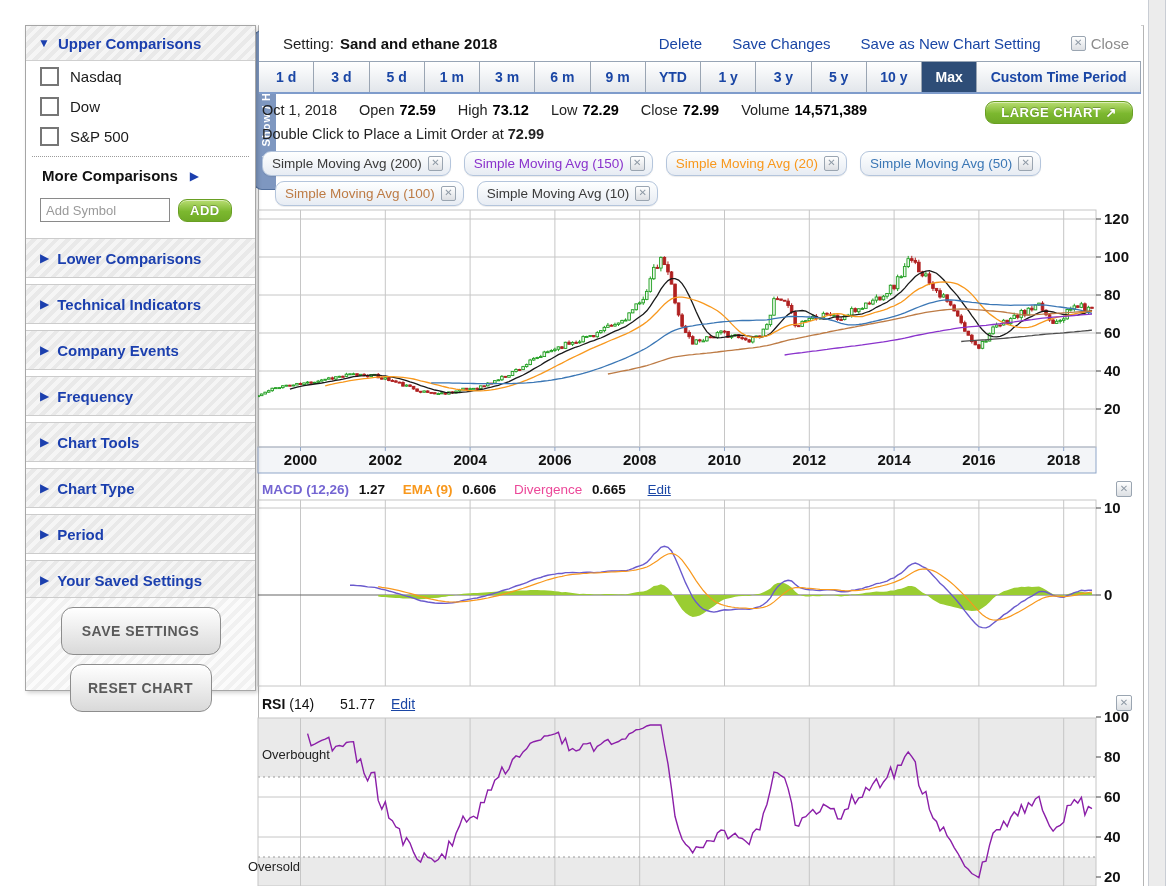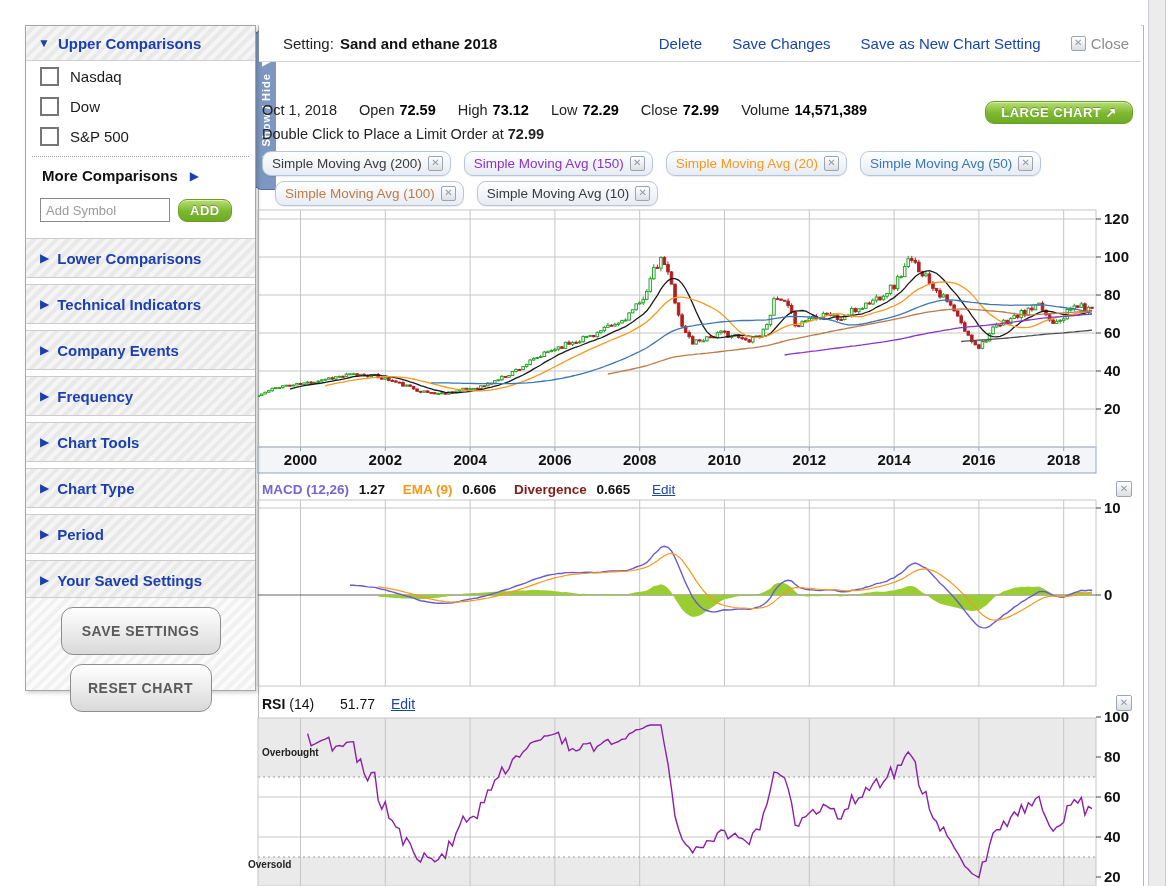--- a/index.html
+++ b/index.html
@@ -68,21 +68,21 @@
   .chip-row{display:flex;}
   .chip{display:inline-flex;align-items:center;height:20px;padding:1px 7px 2px 9px;margin-right:13px;
     border:1px solid #b4c5dc;border-radius:9px;background:linear-gradient(#feffff,#e7ecf3);
     font-size:13.5px;white-space:nowrap;box-shadow:0 1px 1px rgba(0,0,0,.08);cursor:default;}
   .chip .xbox{margin-left:6px;}
   #macd-header{left:262px;top:482px;font-size:13.5px;color:#111;}
   #macd-header span{margin-right:6px;}
   .edit-link{color:#1a46a5;text-decoration:underline;cursor:pointer;margin-left:12px;}
   #rsi-header{left:262px;top:696px;font-size:14px;color:#111;}
   .panel-close{position:absolute;z-index:10;width:14px;height:14px;line-height:13px;}
-  .rsi-note{font-size:10px;color:#222;z-index:10;position:absolute;font-weight:bold;}
+  .rsi-note{font-size:13px;color:#222;z-index:10;position:absolute;}
   #show-hide{position:absolute;left:254px;top:30px;width:21px;height:158px;background:#7e97c0;
     border:1px solid #54719e;border-right:none;border-radius:8px 0 0 8px;z-index:6;cursor:pointer;
     display:flex;align-items:center;justify-content:center;}
   #show-hide .vtext{writing-mode:vertical-rl;transform:rotate(180deg);color:#fff;font-size:11px;
     font-weight:bold;letter-spacing:1px;white-space:nowrap;}
   #right-strip{position:absolute;right:3px;top:0;width:16px;height:886px;background:#ececec;
     border-left:1px solid #c9cdd4;border-right:1px solid #c9cdd4;z-index:1;}
 </style>
 </head>
 <body>
@@ -165,20 +165,36 @@
     <span class="setting-label">Setting:</span>
     <span class="setting-name">Sand and ethane 2018</span>
     <span class="hdr-spacer"></span>
     <span class="hdr-link">Delete</span>
     <span class="hdr-link">Save Changes</span>
     <span class="hdr-link">Save as New Chart Setting</span>
     <span class="xbox">✕</span>
     <span class="close-label">Close</span>
   </div>
 
+  <div id="tabbar">
+      <div class="tab">1 d</div>
+      <div class="tab">3 d</div>
+      <div class="tab">5 d</div>
+      <div class="tab">1 m</div>
+      <div class="tab">3 m</div>
+      <div class="tab">6 m</div>
+      <div class="tab">9 m</div>
+      <div class="tab">YTD</div>
+      <div class="tab">1 y</div>
+      <div class="tab">3 y</div>
+      <div class="tab">5 y</div>
+      <div class="tab">10 y</div>
+      <div class="tab sel">Max</div>
+      <div class="tab custom">Custom Time Period</div>
+    </div>
 
   <div id="show-hide">
     <span class="vtext">▶ Show / Hide ◀</span>
   </div>
 
   <div class="panel" style="left:258px;top:96px;width:884px;height:378px;"></div>
   <div class="panel" style="left:258px;top:477px;width:884px;height:211px;"></div>
   <div class="panel" style="left:258px;top:692px;width:884px;height:194px;border-bottom:none;"></div>
 
   <div id="quote-bar" class="ovl">
@@ -222,21 +238,21 @@
         <span style="color: rgb(58, 58, 58);">Simple Moving Avg (10)</span>
         <span class="xbox">✕</span>
       </div>
     </div>
 
   <div id="macd-header" class="ovl">
     <span style="color:#7465d2;font-weight:bold;">MACD (12,26)</span>
     <span style="font-weight:bold;color:#111;">1.27</span>
     <span style="color:#f8981d;font-weight:bold;margin-left:8px;">EMA (9)</span>
     <span style="font-weight:bold;color:#111;">0.606</span>
-    <span style="color:#7f1d1d;font-weight:bold;margin-left:8px;margin-top:12px;">Divergence</span>
+    <span style="color:#ec4899;font-weight:normal;margin-left:8px;margin-top:12px;">Divergence</span>
     <span style="font-weight:bold;color:#111;">0.665</span>
     <span class="edit-link">Edit</span>
   </div>
   <span class="xbox panel-close" style="left:1116px;top:481px;">✕</span>
 
   <div id="rsi-header" class="ovl">
     <span style="font-weight:bold;">RSI</span>
     <span>(14)</span>
     <span style="margin-left:22px;">51.77</span>
     <span class="edit-link">Edit</span>

